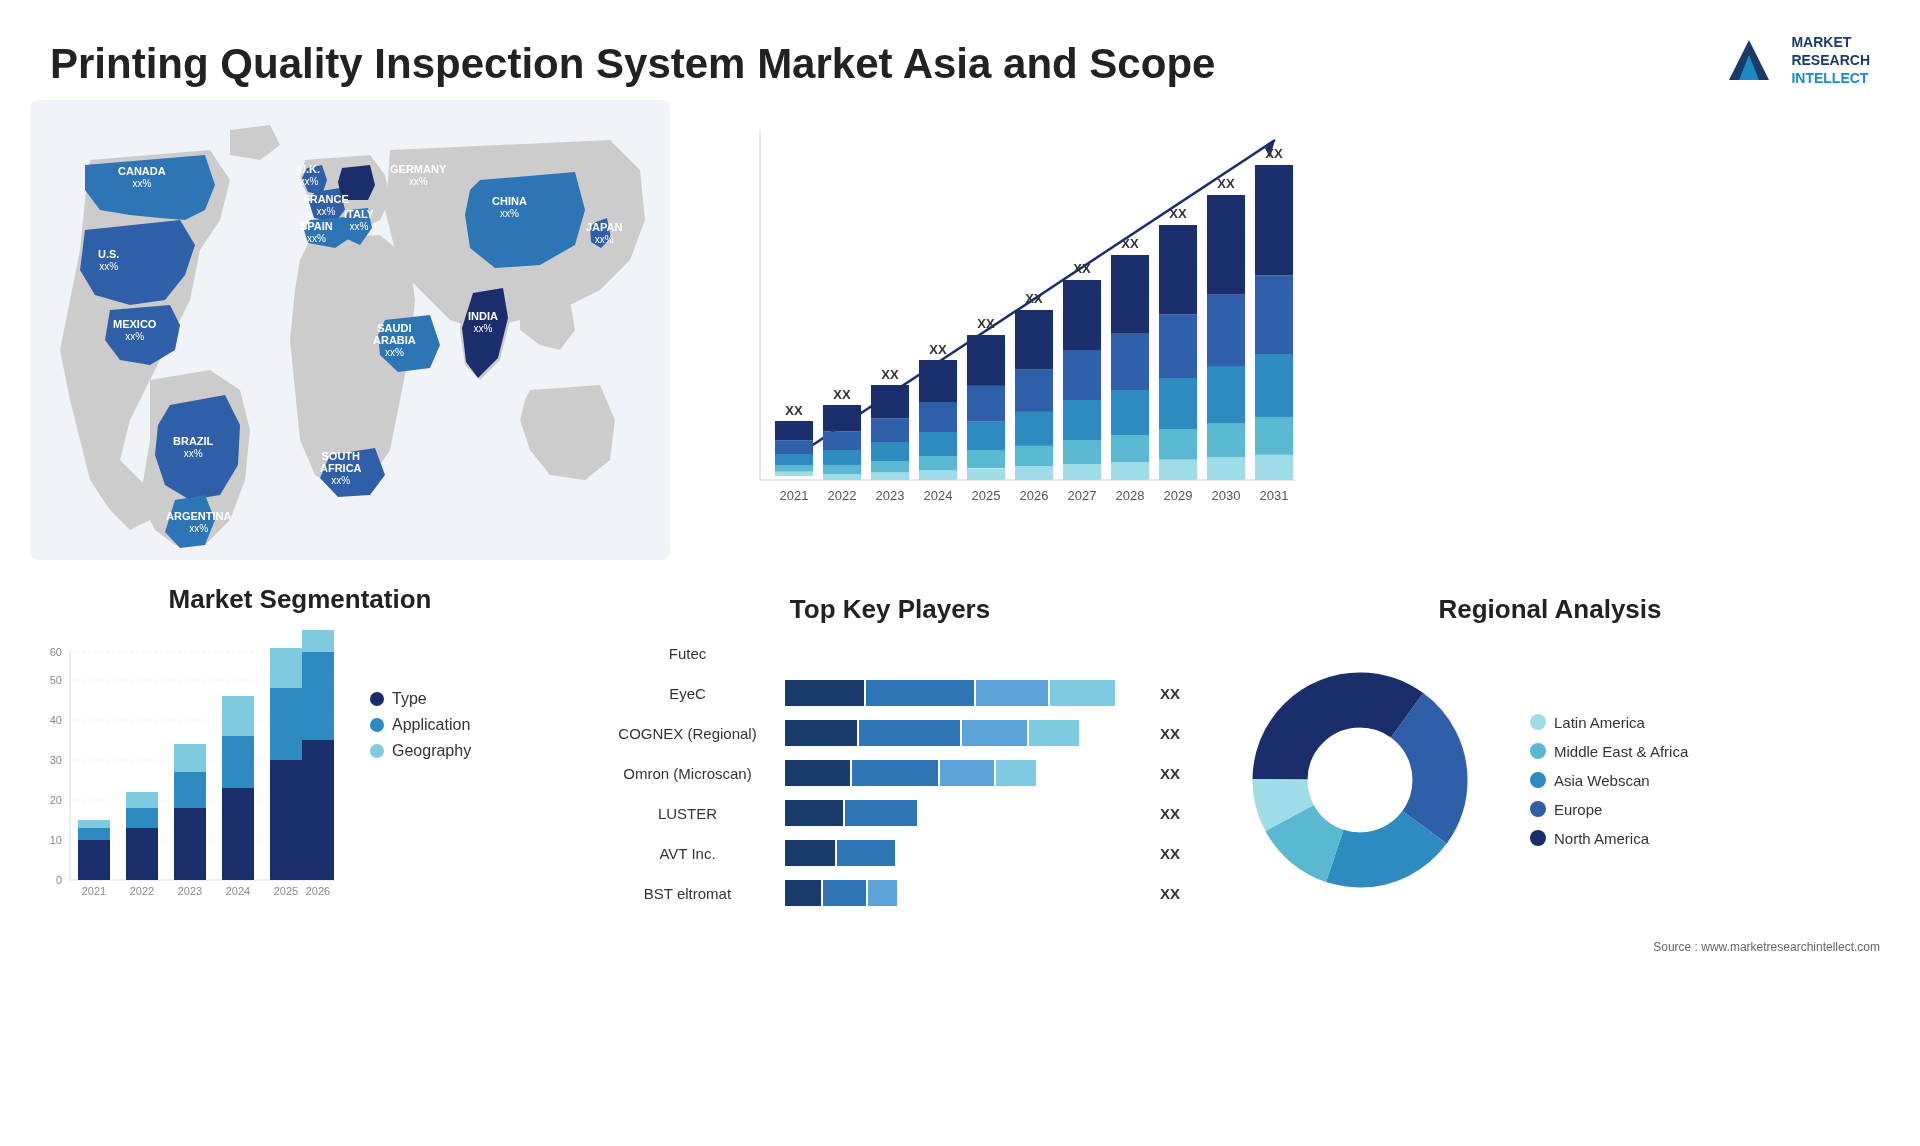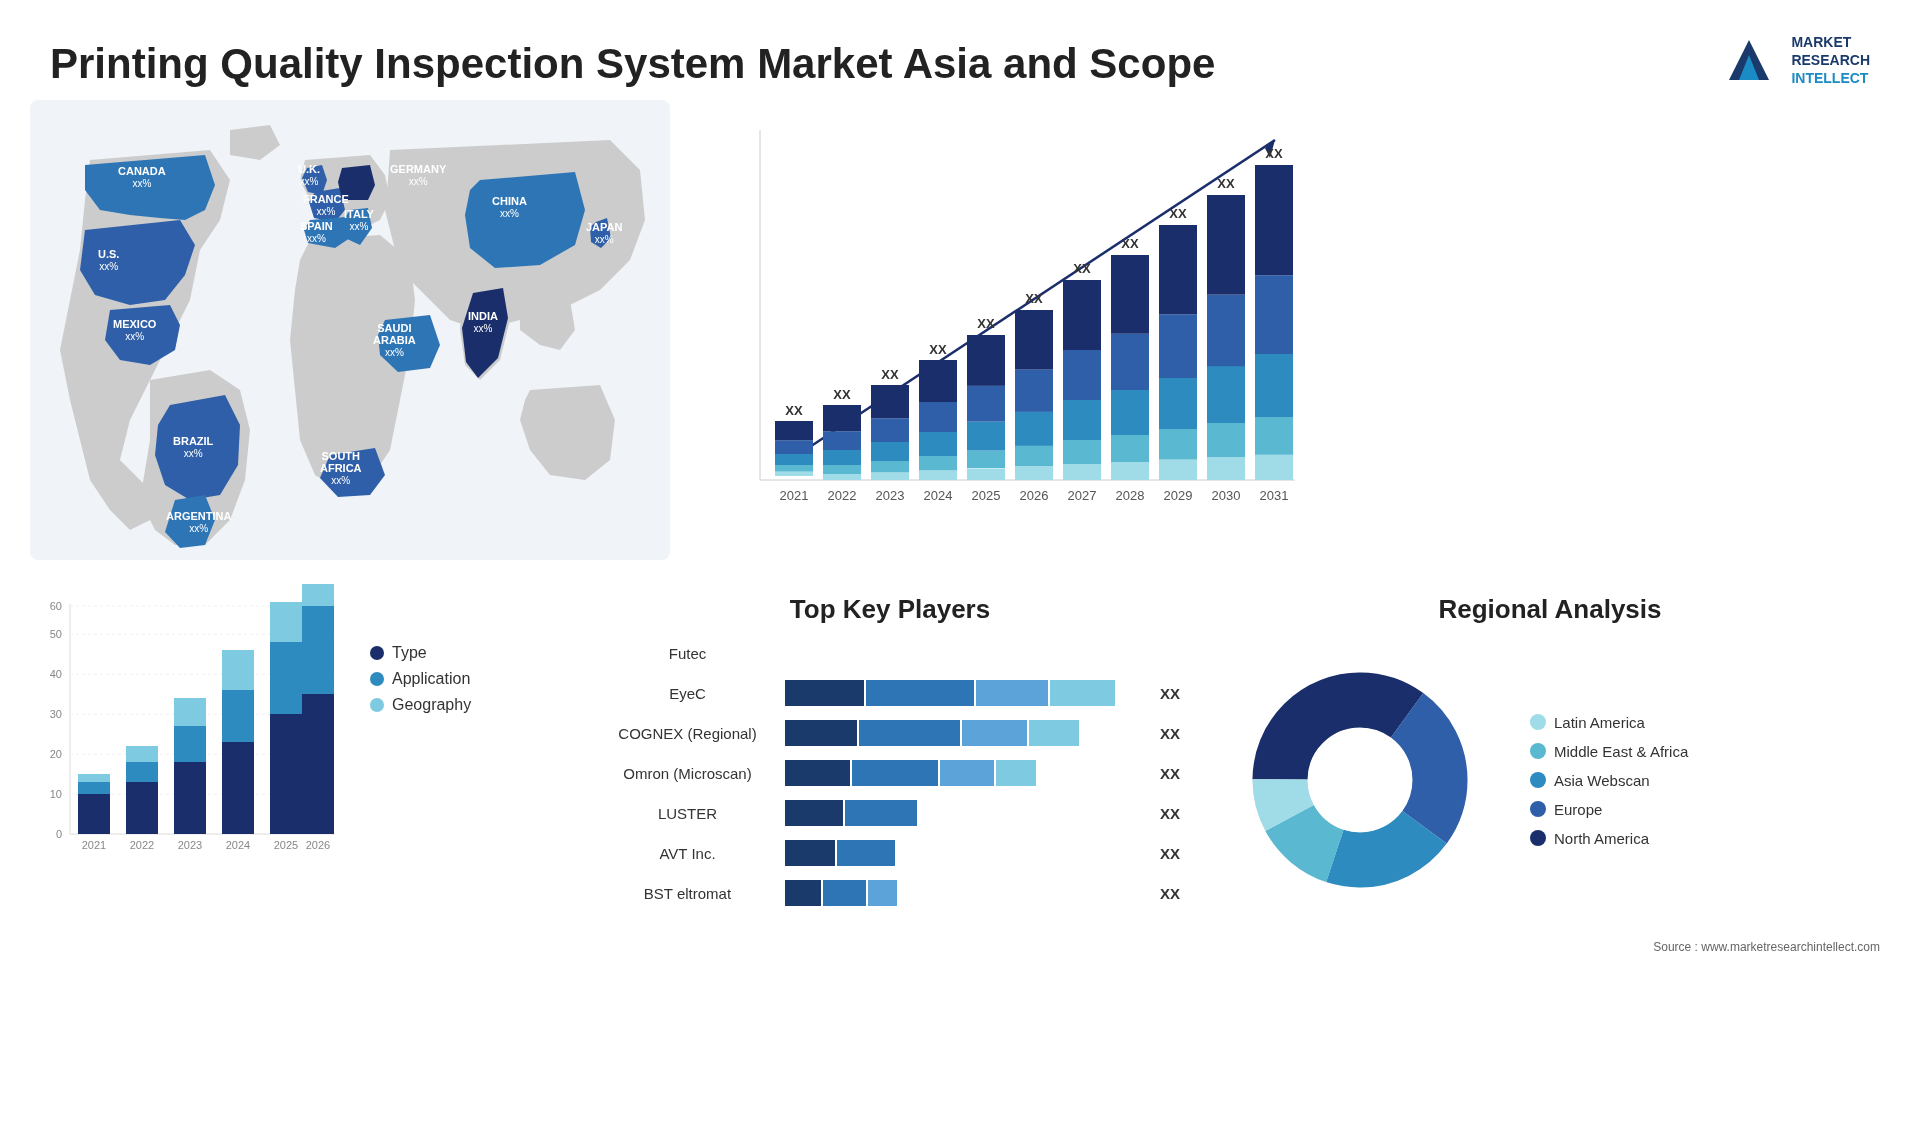--- a/index.html
+++ b/index.html
@@ -377,20 +377,21 @@
       <text x="448" y="390" text-anchor="middle" font-size="13" fill="#555">2029</text>
       <text x="496" y="390" text-anchor="middle" font-size="13" fill="#555">2030</text>
       <text x="544" y="390" text-anchor="middle" font-size="13" fill="#555">2031</text>
     </svg>
   </div>
 </div>
 
 <div class="bottom-grid">
 
   <div>
+    <div class="section-title">Market Segmentation</div>
     <div style="display:flex;gap:20px;align-items:flex-start;">
       <svg width="320" height="300" viewBox="0 0 320 300">
 
         <line x1="40" y1="20" x2="40" y2="250" stroke="#ddd" stroke-width="1"></line>
         <line x1="40" y1="250" x2="305" y2="250" stroke="#ddd" stroke-width="1"></line>
         <line x1="40" y1="210" x2="305" y2="210" stroke="#eee" stroke-width="1" stroke-dasharray="3,3"></line>
         <line x1="40" y1="170" x2="305" y2="170" stroke="#eee" stroke-width="1" stroke-dasharray="3,3"></line>
         <line x1="40" y1="130" x2="305" y2="130" stroke="#eee" stroke-width="1" stroke-dasharray="3,3"></line>
         <line x1="40" y1="90" x2="305" y2="90" stroke="#eee" stroke-width="1" stroke-dasharray="3,3"></line>
         <line x1="40" y1="50" x2="305" y2="50" stroke="#eee" stroke-width="1" stroke-dasharray="3,3"></line>

